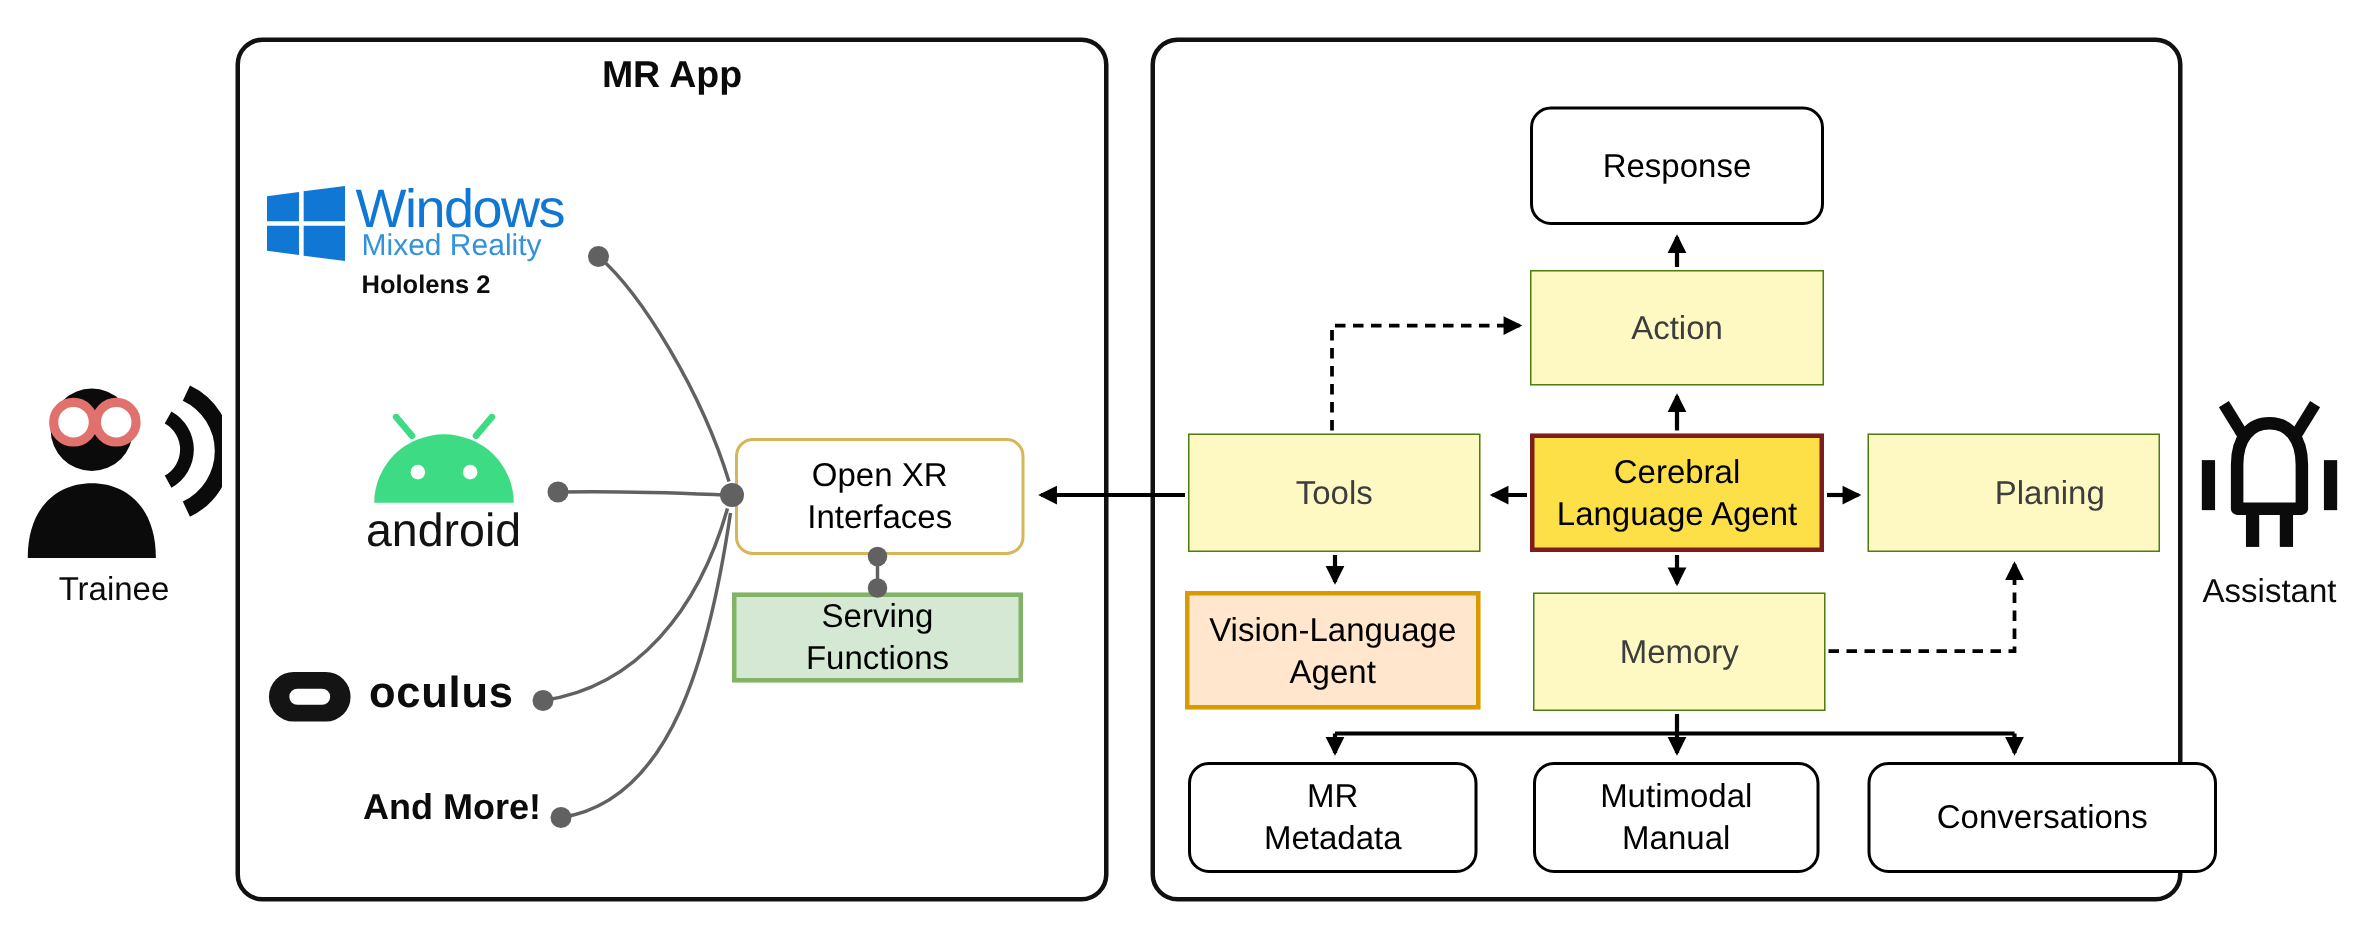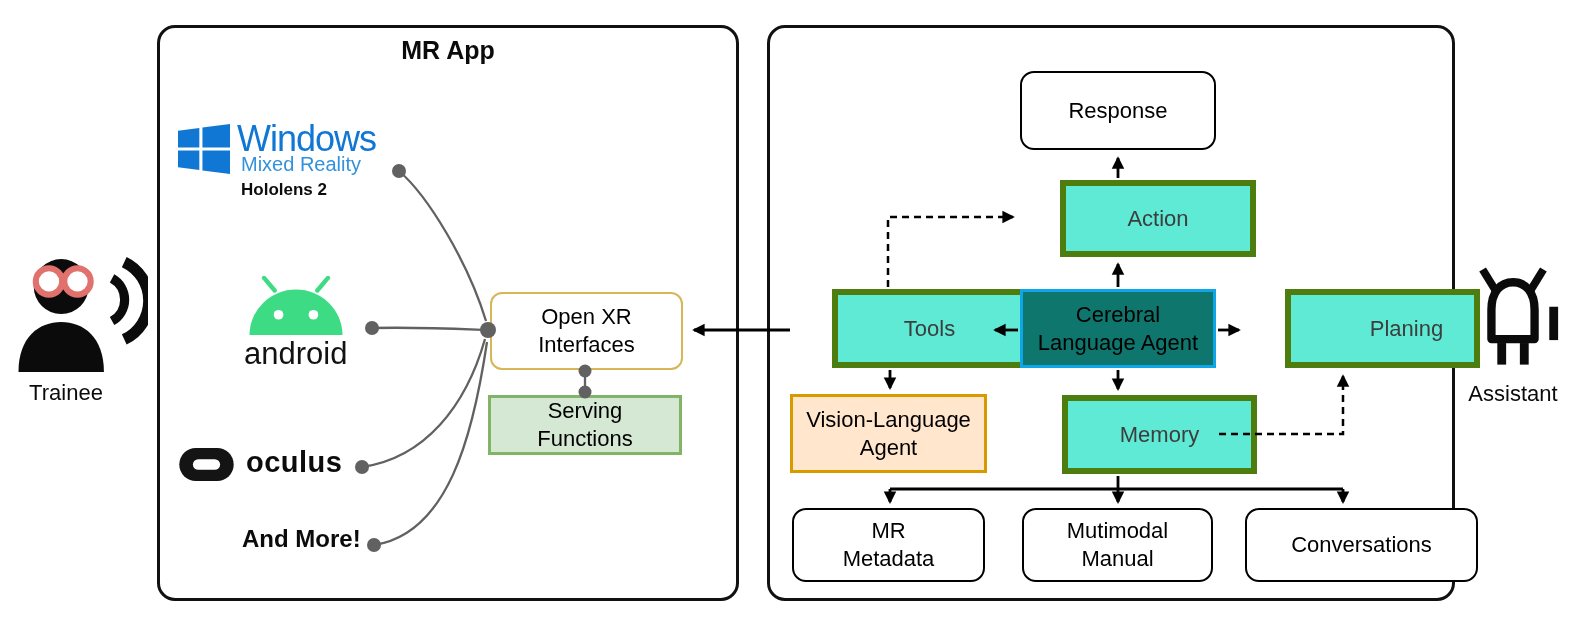--- a/index.html
+++ b/index.html
@@ -14,43 +14,43 @@
   #panel-aiagent{left:767px;top:25px;width:688px;height:576px;}
   .panel-title{
     position:absolute;text-align:center;font-size:25px;font-weight:bold;color:#0b0b0b;
   }
   #title-mrapp{left:157px;top:36px;width:582px;}
   #title-aiagent{left:767px;top:36px;width:688px;}
   .node{
     position:absolute;box-sizing:border-box;display:flex;align-items:center;justify-content:center;
     text-align:center;font-size:22px;line-height:1.27;white-space:pre-line;color:#000;
   }
-  .gray{background:#5eead4;border:6px solid #4d7c0f;color:#3d3d3d;margin-left:40px;}
-  .red{background:#0f766e;border:3px solid #0ea5e9;}
+  .gray{background:#fef9c3;border:1px solid #4d7c0f;color:#3d3d3d;}
+  .red{background:#fde047;border:3px solid #7f1d1d;}
   .orange{background:#ffe6cc;border:3px solid #d79b00;}
   .green{background:#d5e8d4;border:3px solid #82b366;}
   .gold-rounded{background:#fff;border:2px solid #d6b656;border-radius:12px;}
   .white-rounded{background:#fff;border:2.5px solid #000;border-radius:14px;}
   
   #node-openxr{left:490px;top:292px;width:193px;height:78px;}
   #node-serving{left:488px;top:395px;width:194px;height:60px;}
   #node-response{left:1020px;top:71px;width:196px;height:79px;}
   #node-action{left:1020px;top:180px;width:196px;height:77px;}
   #node-tools{left:792px;top:289px;width:195px;height:79px;}
   #node-cerebral{left:1020px;top:289px;width:196px;height:79px;}
   #node-planing{left:1245px;top:289px;width:195px;height:79px;padding-left:48px;}
   #node-vla{left:790px;top:394px;width:197px;height:79px;}
   #node-memory{left:1022px;top:395px;width:195px;height:79px;}
   #node-mrmeta{left:792px;top:508px;width:193px;height:74px;}
   #node-mutimodal{left:1022px;top:508px;width:191px;height:74px;}
   #node-conversations{left:1245px;top:508px;width:233px;height:74px;}
   
   .actor-label{position:absolute;text-align:center;font-size:22px;color:#0b0b0b;}
   #trainee-icon{position:absolute;left:10px;top:256px;width:138px;height:120px;}
-  #trainee-label{left:6px;top:380px;width:120px;}
+  #trainee-label{left:16px;top:380px;width:120px;}
   #assistant-icon{position:absolute;left:1462px;top:263px;width:102px;height:113px;}
   #assistant-label{left:1453px;top:381px;width:120px;}
   
   #windows-flag{position:absolute;left:178px;top:123px;width:52px;height:52px;}
   #windows-word{position:absolute;left:237px;top:118px;font-size:36px;color:#1078d4;letter-spacing:-1px;}
   #mixedreality-word{position:absolute;left:241px;top:153px;font-size:20px;color:#3392db;}
   #hololens-word{position:absolute;left:241px;top:180px;font-size:17px;font-weight:bold;color:#0c0c0c;}
   #android-head{position:absolute;left:245px;top:276px;width:102px;height:62px;}
   #android-word{position:absolute;left:244px;top:336px;font-size:31px;color:#121212;}
   #oculus-logo{position:absolute;left:178px;top:447px;width:57px;height:35px;}

